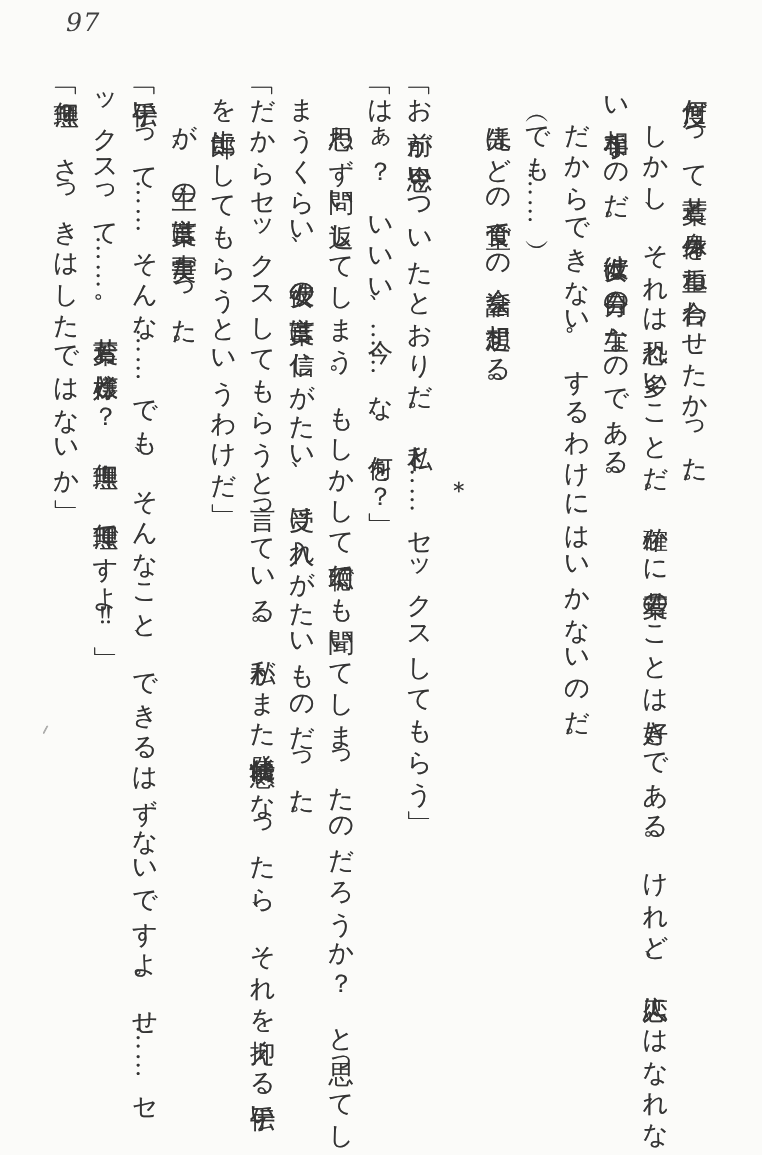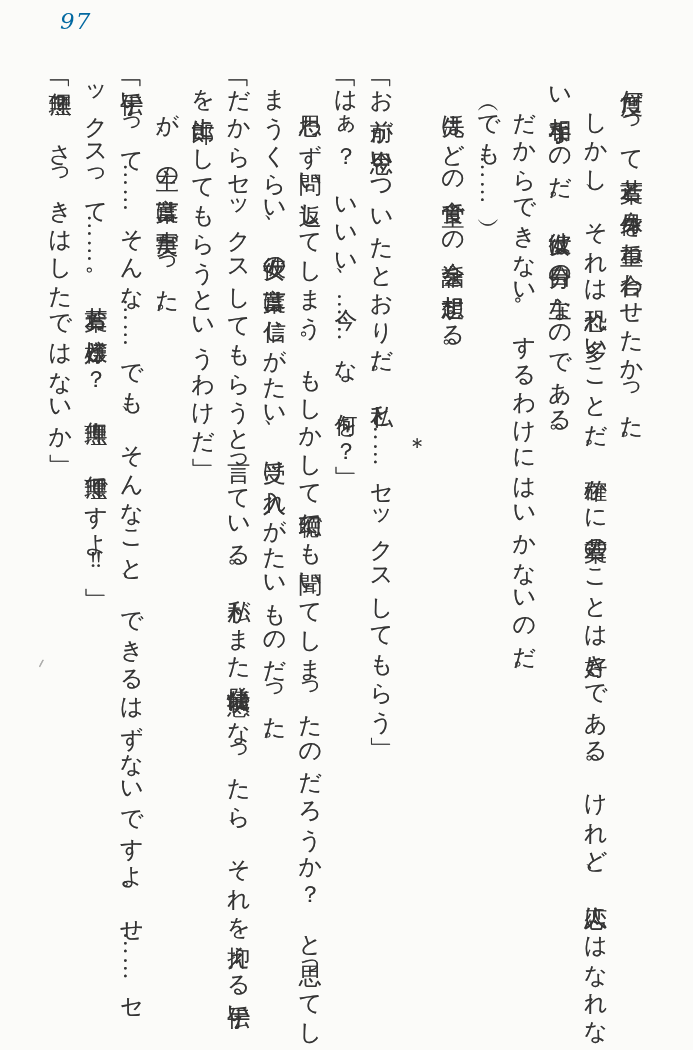--- a/index.html
+++ b/index.html
@@ -16,21 +16,21 @@
     height: 1050px;
     background: #fbfbf9;
   }
   .page-number {
     position: absolute;
     top: 8px;
     left: 60px;
     font-family: "DejaVu Serif", "Liberation Serif", serif;
     font-style: italic;
     font-size: 23px;
-    color: #0369a1;
+    color: #404040;
     letter-spacing: 1px;
   }
   .text-block {
     position: absolute;
     top: 72px;
     right: 44px;
     height: 964px;
     width: 610px;
     writing-mode: vertical-rl;
     text-orientation: mixed;

